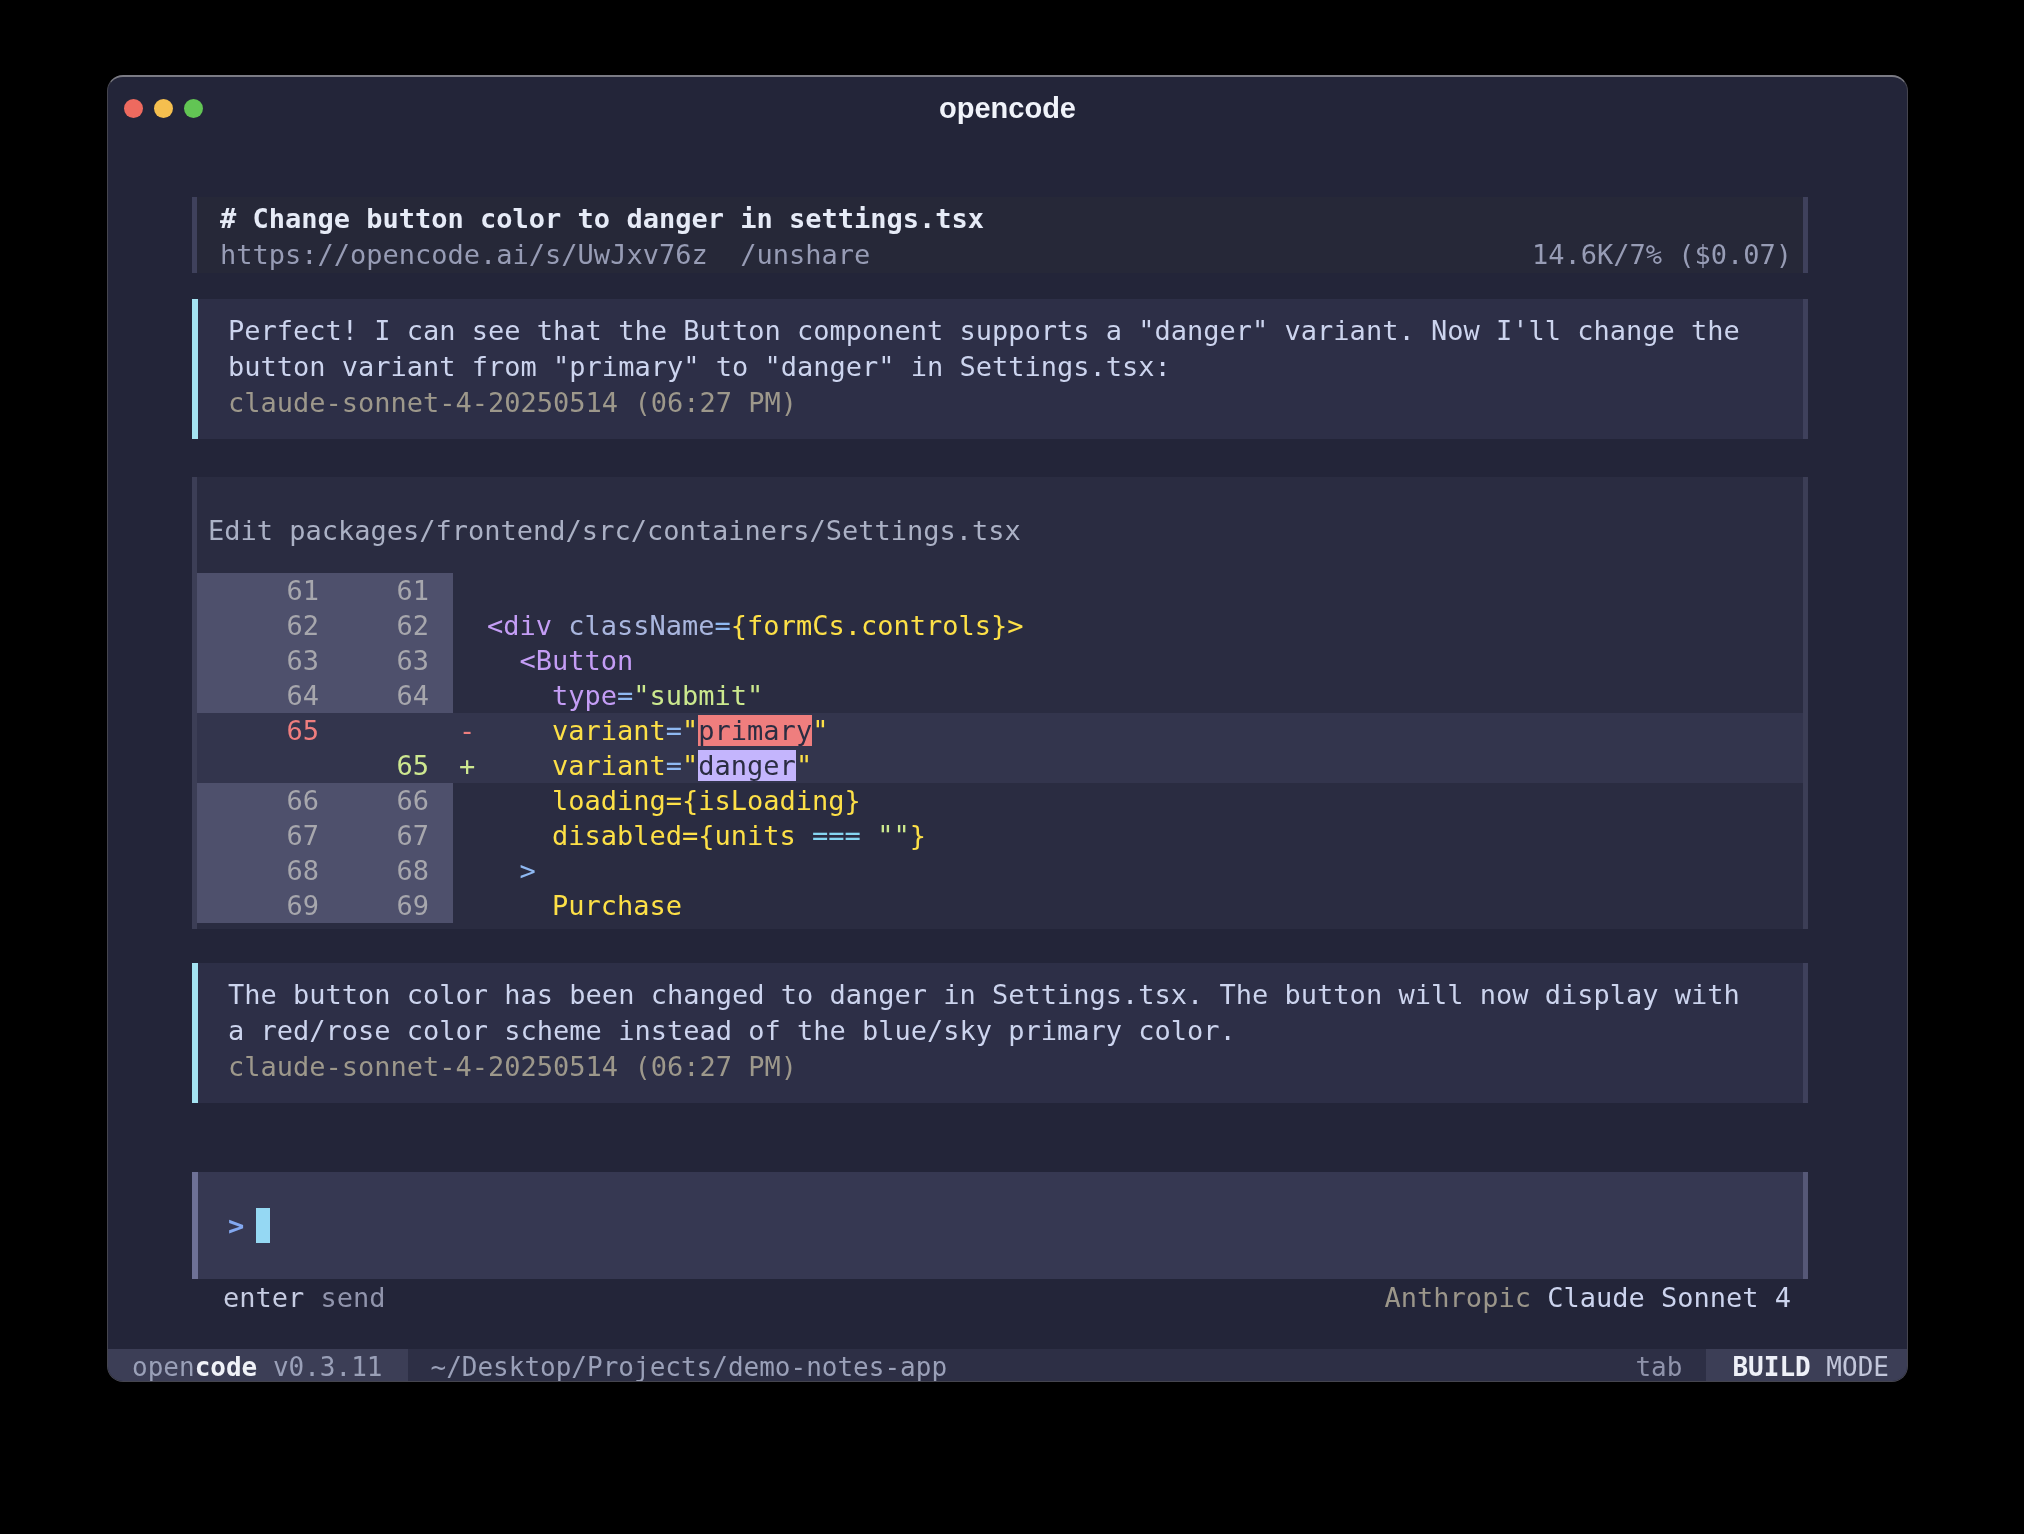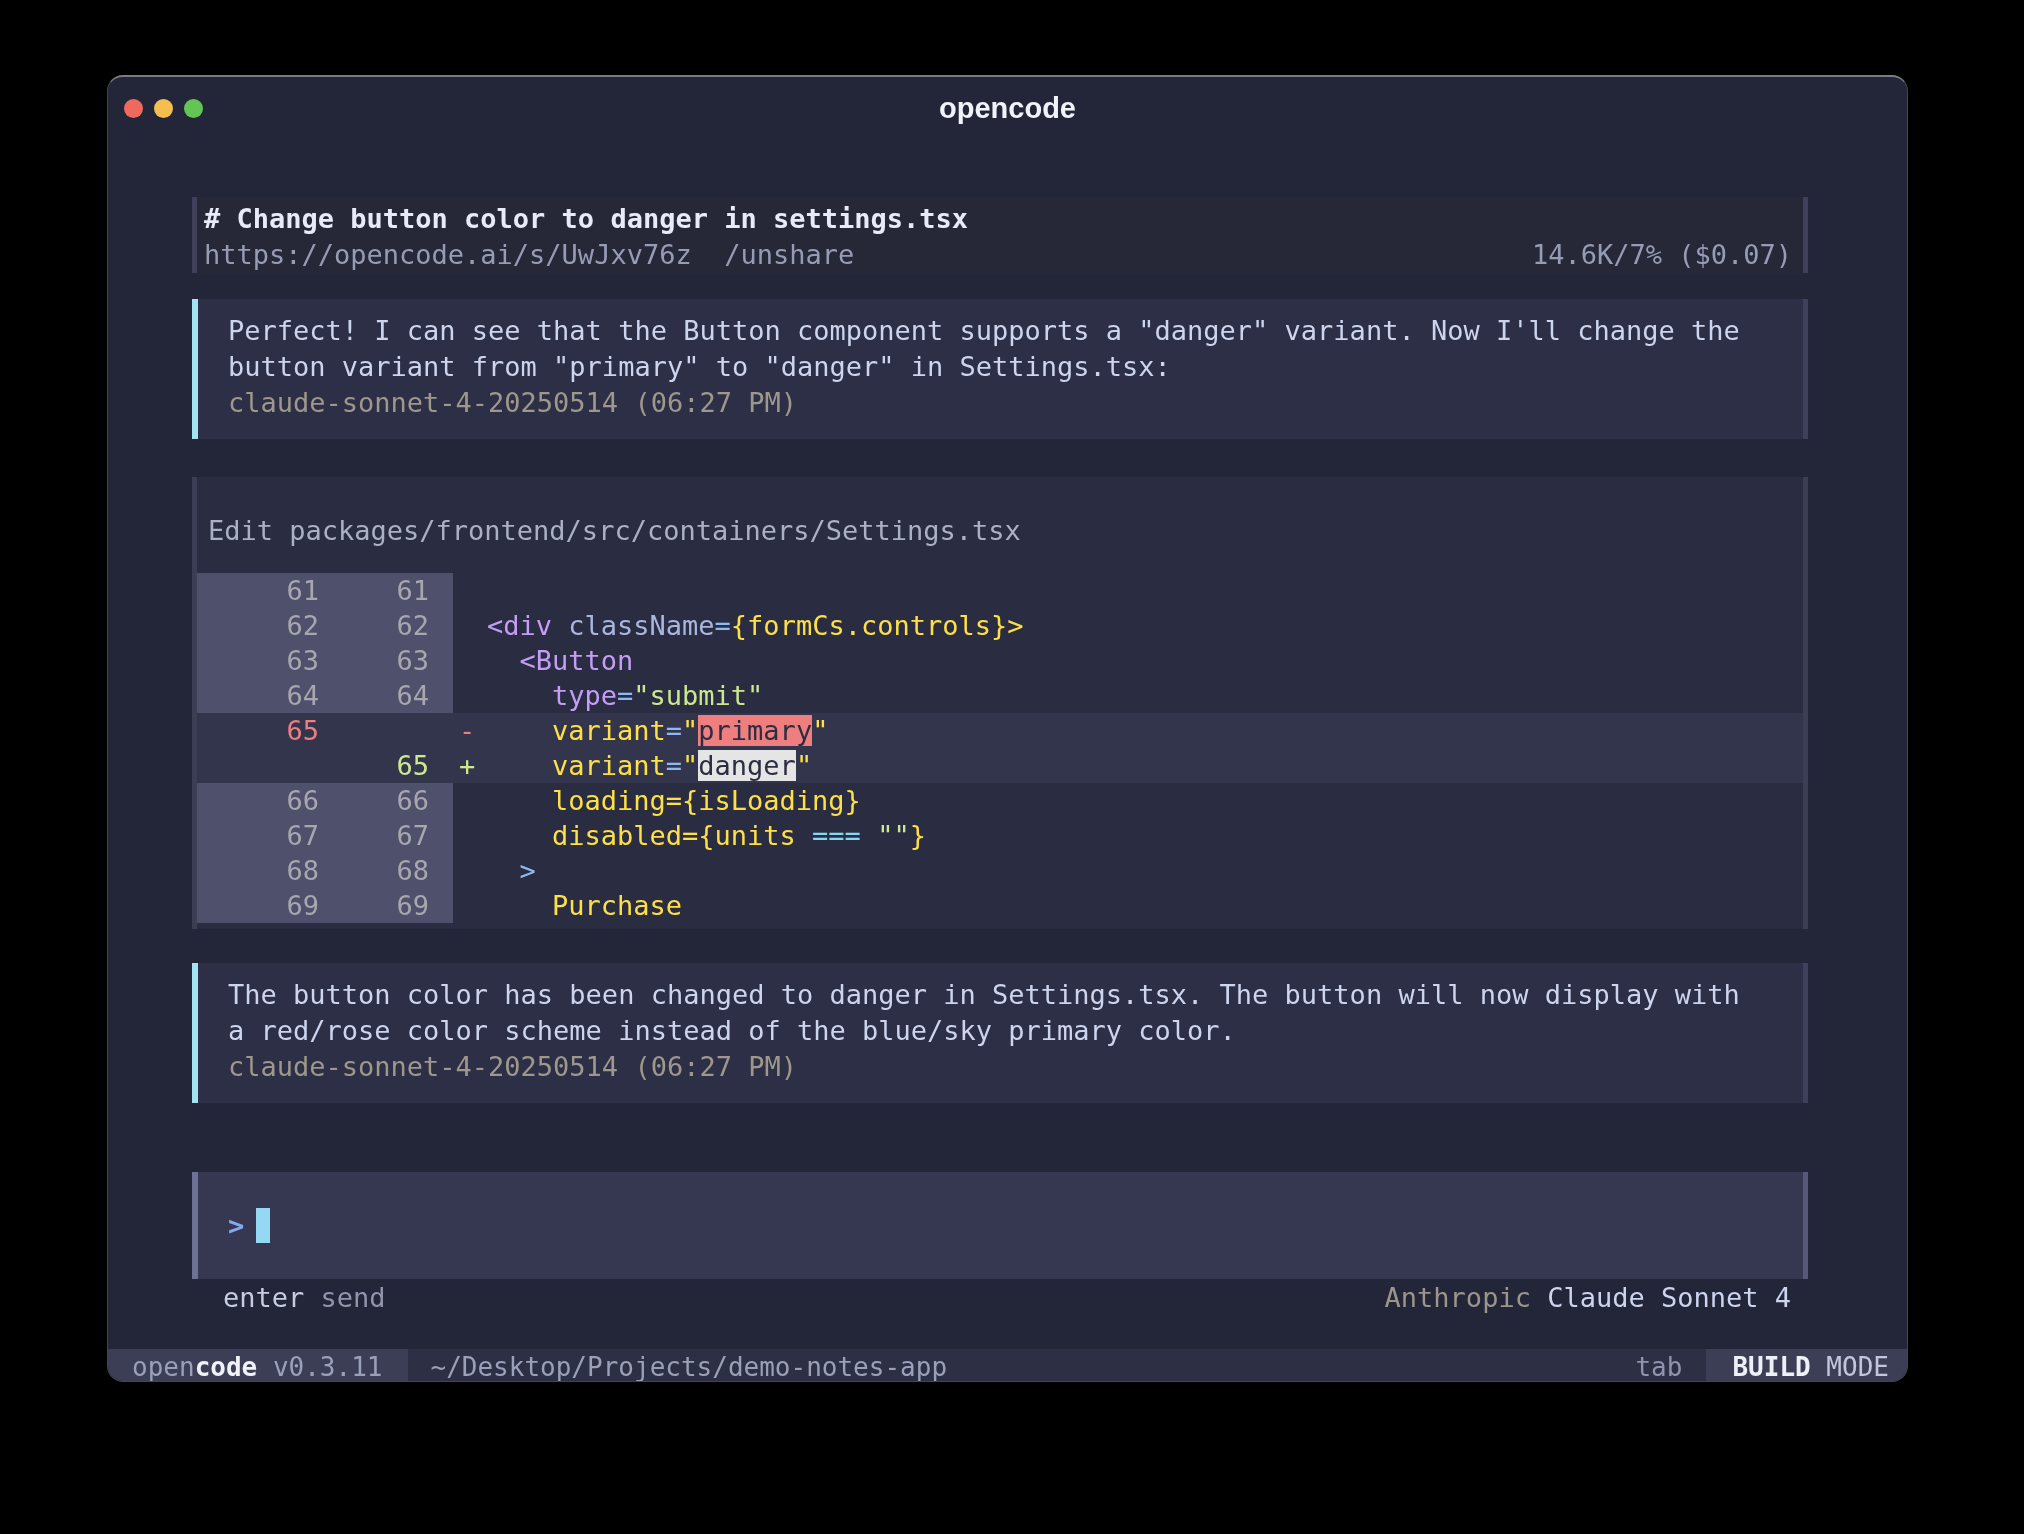--- a/index.html
+++ b/index.html
@@ -21,21 +21,21 @@
   .light { width:19px; height:19px; border-radius:50%; }
   .light.red { background:#ee6a5f; }
   .light.yellow { background:#f5bf4f; }
   .light.green { background:#62c554; }
   .title-text { font-family:"Liberation Sans", sans-serif; font-weight:bold; font-size:29px; color:#f0f3fa; }
 
   
   .col { position:absolute; left:84px; width:1616px; }
 
   
-  .hdr { top:120px; height:76px; padding:4px 16px 0 12px; background:#262838; }
+  .hdr { top:120px; height:76px; padding:4px 16px 0 28px; background:#262838; }
   .hdr::before, .hdr::after { content:""; position:absolute; top:0; bottom:0; width:5px; background:#3f415c; }
   .hdr::before { left:0; } .hdr::after { right:0; }
   .hdr-title { font-size:27px; font-weight:bold; color:#e6ebf7; line-height:36px; white-space:pre; }
   .hdr-sub { display:flex; font-size:27px; color:#979cb5; line-height:36px; white-space:pre; }
   .hdr-stats { margin-left:auto; }
 
   
   .msg { height:140px; background:#2d2f47; border-left:6px solid #a4e3f2; padding:14px 0 0 30px; }
   .msg::after { content:""; position:absolute; top:0; bottom:0; right:0; width:5px; background:#3f415c; }
   .msg-line { font-size:27px; line-height:36px; color:#ccd4ee; white-space:pre; }
@@ -59,21 +59,21 @@
   .drow.changed .g { background:transparent; }
   .drow.del .g.old, .drow.del .sign { color:#ef7e7e; }
   .drow.add .g.new, .drow.add .sign { color:#cee890; }
   .tag  { color:#c49df5; }
   .attr { color:#a9b6de; }
   .op   { color:#8fb9f2; }
   .fg   { color:#fde047; }
   .str  { color:#cbe88e; }
   .cyan { color:#85d6f1; }
   .hl-del { background:#ef7e7e; color:#2b2d42; }
-  .hl-add { background:#e5e5e5; color:#2b2d42; }
+  .hl-add { background:#c4b5fd; color:#2b2d42; }
 
   
   .prompt { top:1095px; height:107px; background:#363852; border-left:6px solid #6e7196;
     display:flex; align-items:center; padding-left:30px; }
   .prompt::after { content:""; position:absolute; top:0; bottom:0; right:0; width:5px; background:#565877; }
   .prompt-symbol { font-size:27px; color:#83a8f0; font-weight:bold; }
   .cursor { width:14px; height:35px; background:#95d8f3; margin-left:12px; }
 
   
   .hints { top:1203px; height:36px; display:flex; justify-content:space-between;

